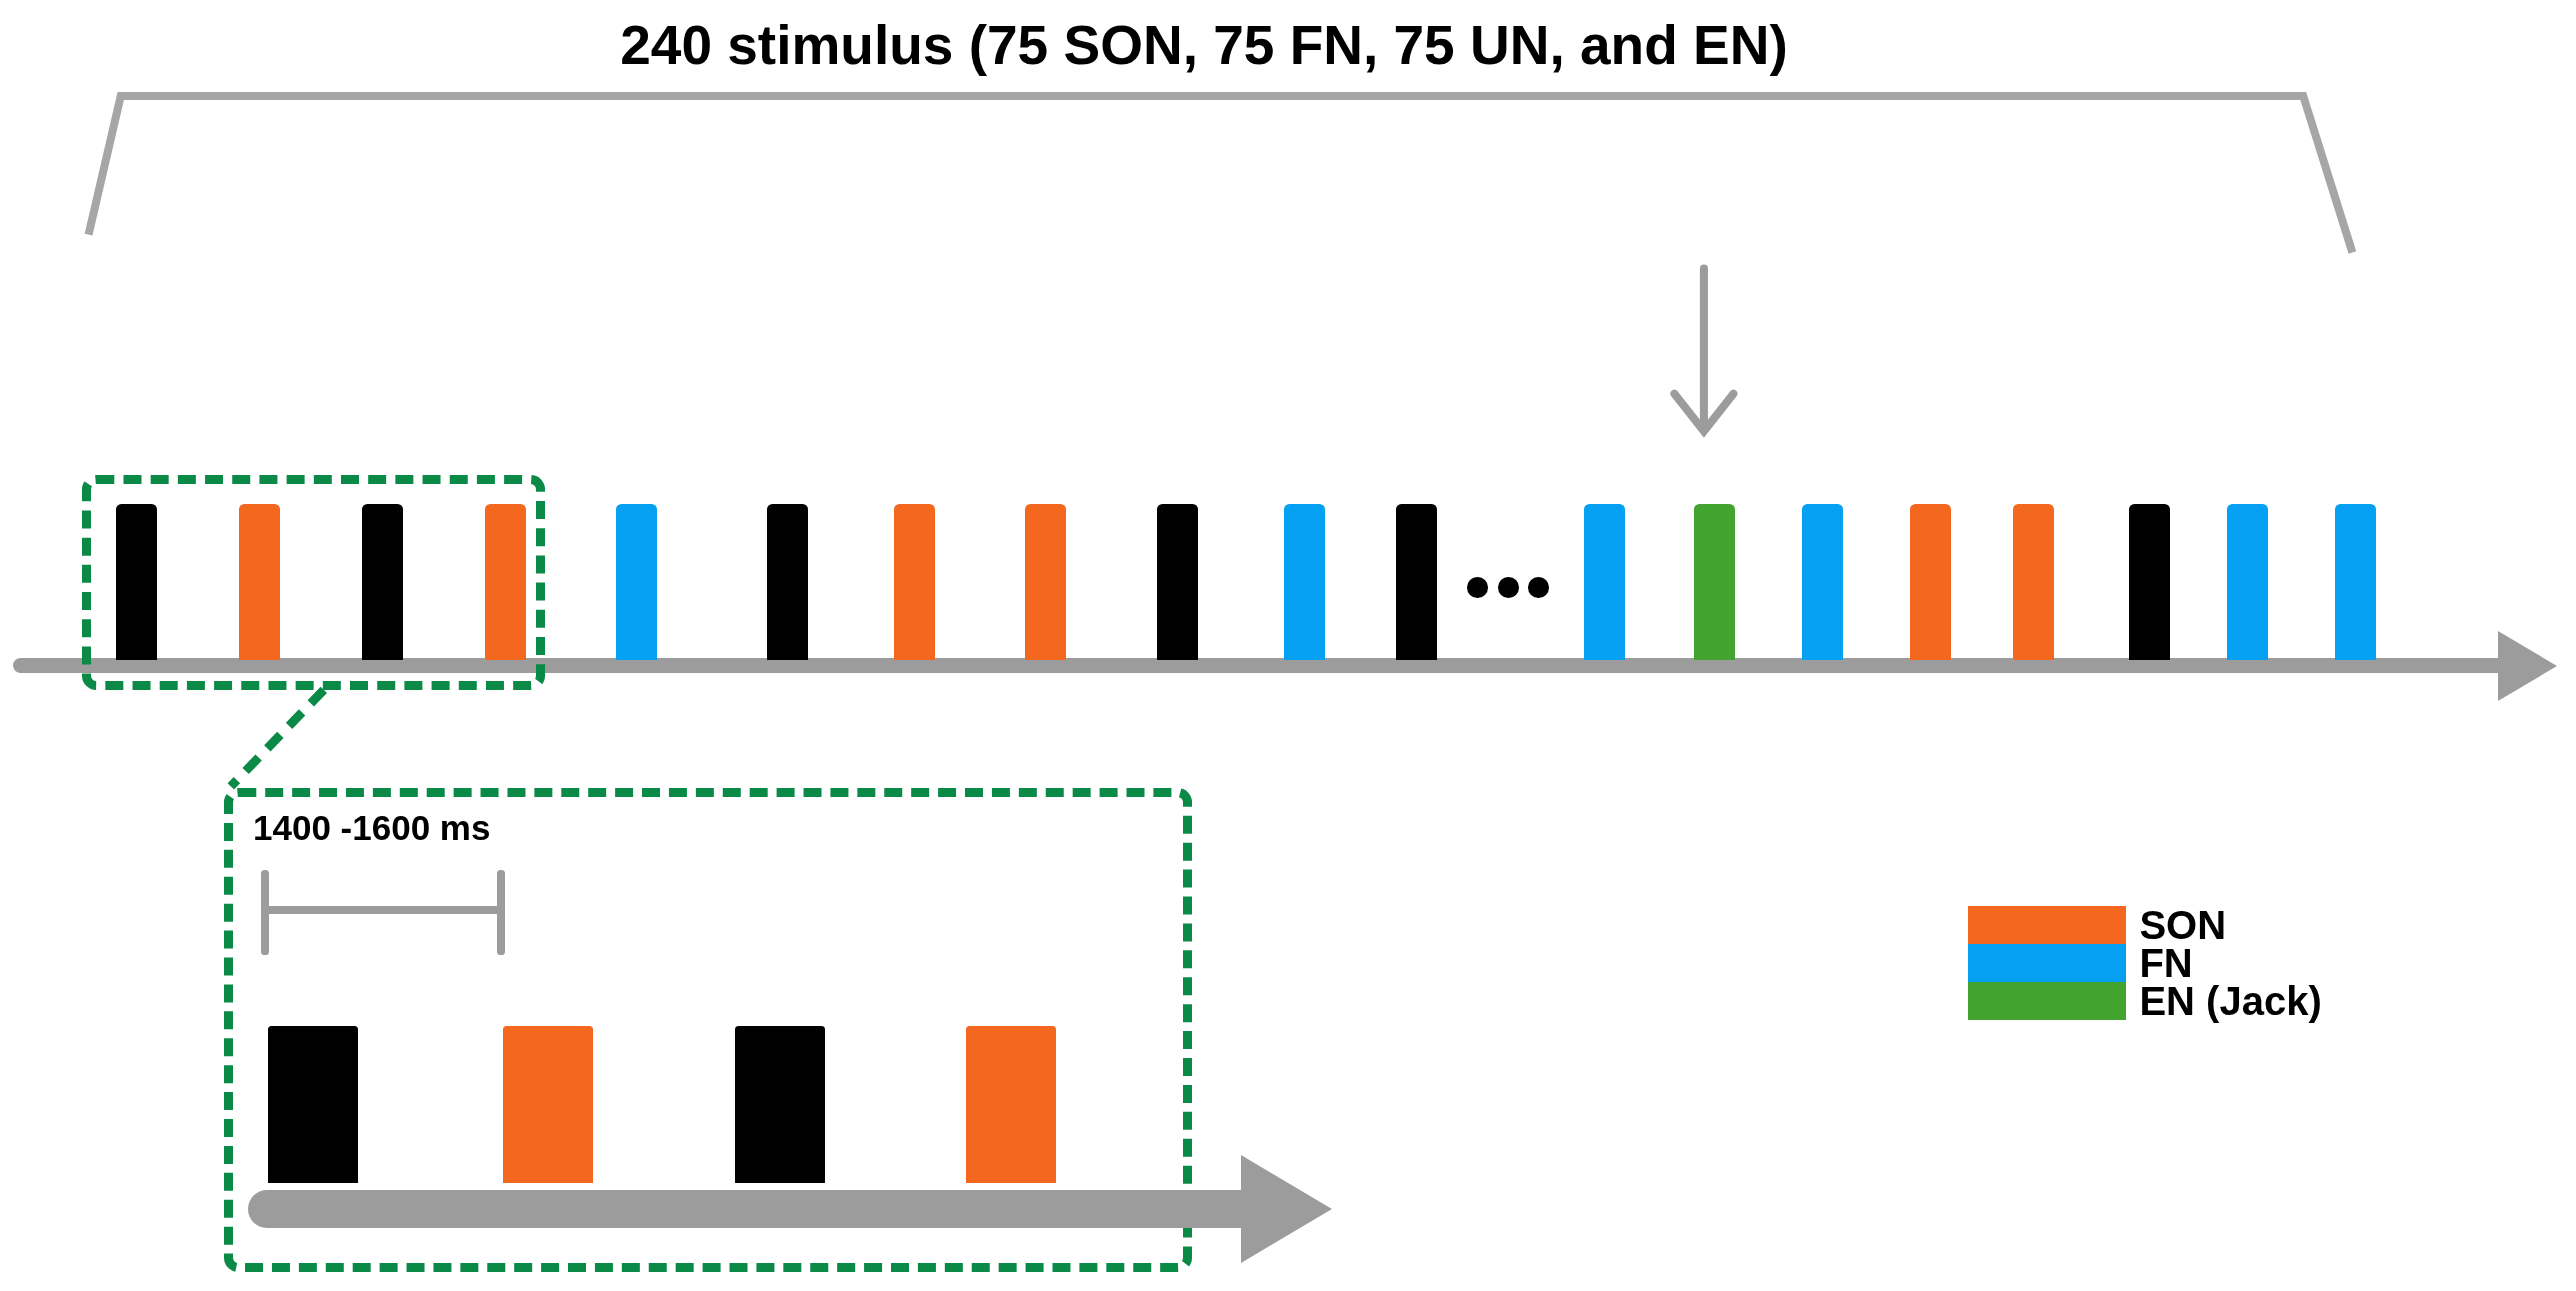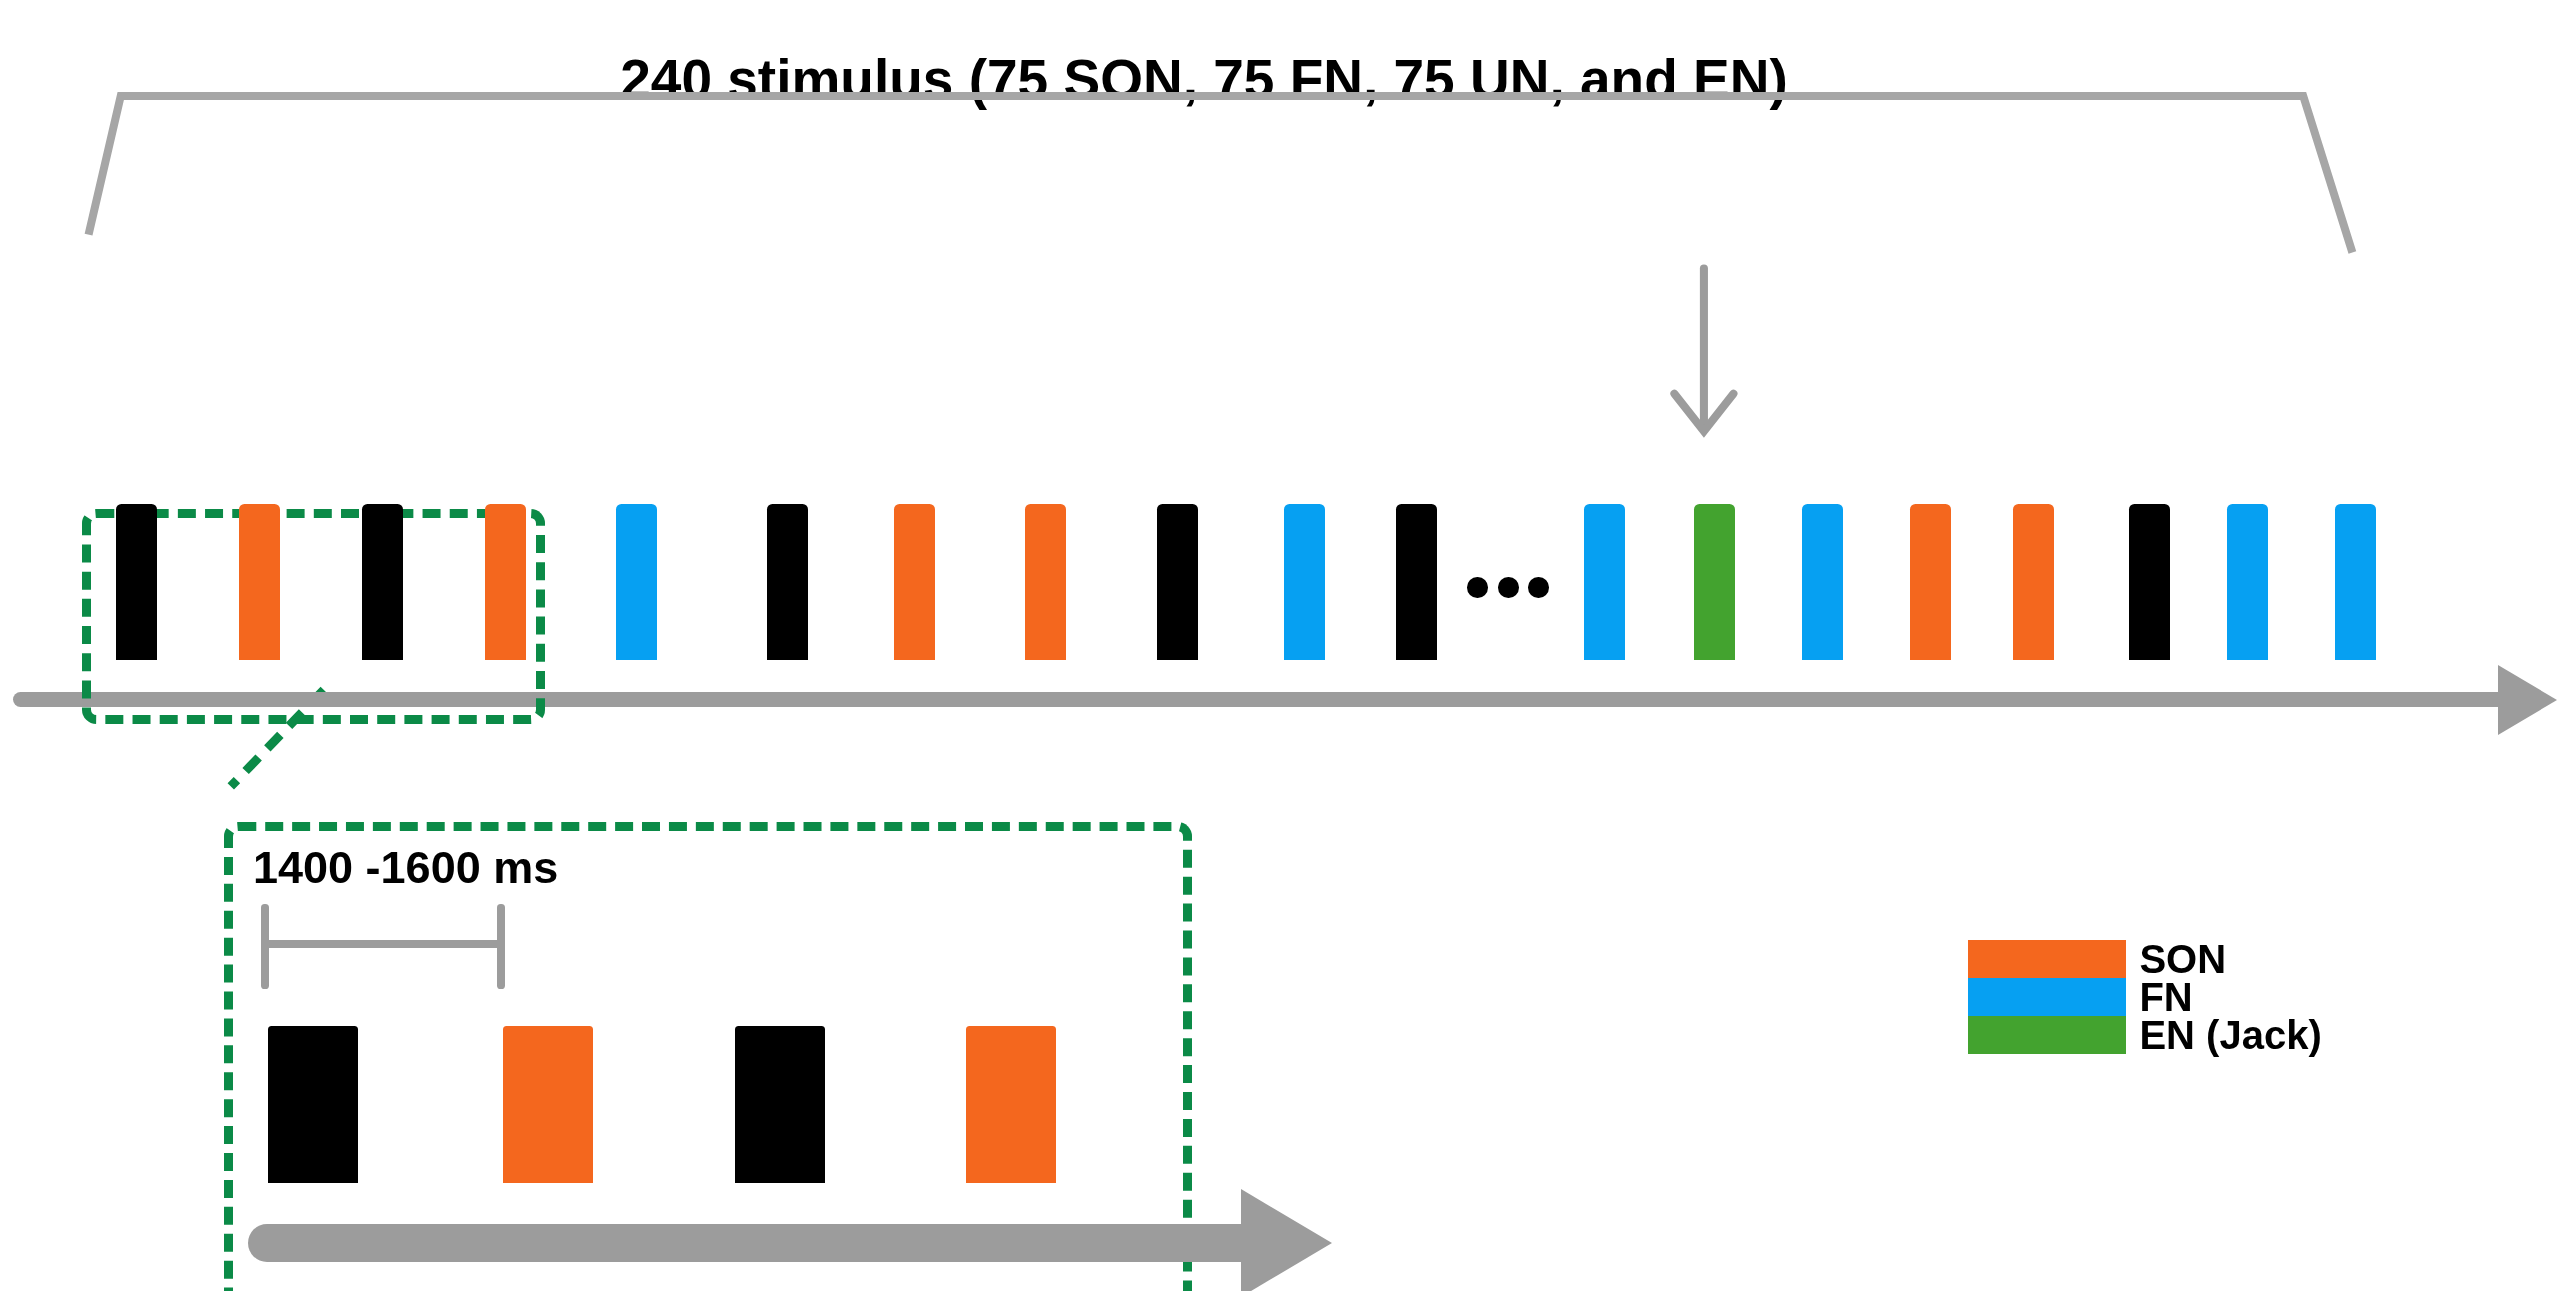--- a/index.html
+++ b/index.html
@@ -1,23 +1,23 @@
 <!DOCTYPE html>
 <html style="--dash-green: #0B8A47; --gray: #9C9C9C; --bracket-gray: #A6A6A6;font-size:14.3px"><head>
 <meta charset="utf-8">
 <style>
   html,body{margin:0;padding:0;background:#ffffff;}
   body{width:2576px;height:1292px;overflow:hidden;
        font-family:"Liberation Sans",sans-serif;font-weight:700;color:#000;}
   #figure-root{position:relative;width:2576px;height:1292px;background:#fff;}
 
-  .abs{position:absolute;margin-top:34px;}
+  .abs{position:absolute;}
   .title{top:12.5px;left:0;width:2408px;text-align:center;font-size:55px;letter-spacing:0px;}
   .response-label{top:208px;left:1538px;width:358px;text-align:center;font-size:47px;}
-  .interval-label{top:808px;left:253px;font-size:45px;}
+  .interval-label{top:808px;left:253px;font-size:35px;}
 
   svg.overlay{position:absolute;left:0;top:0;width:2576px;height:1292px;pointer-events:none;}
   .bracket-line{fill:none;stroke:var(--bracket-gray);stroke-width:9;}
   .resp-arrow{fill:none;stroke:var(--gray);stroke-width:9;stroke-linecap:round;}
   .connector{fill:none;stroke:var(--dash-green);stroke-width:10;stroke-dasharray:21 14;}
 
   .dashed-box{border:9px dashed var(--dash-green);border-radius:14.3px;background:transparent;}
   #seq-box{left:82px;top:475px;width:463px;height:215px;box-sizing:border-box;}
   #zoom-box{left:224px;top:788px;width:968px;height:484px;box-sizing:border-box;border-width:9.8px;}
 

